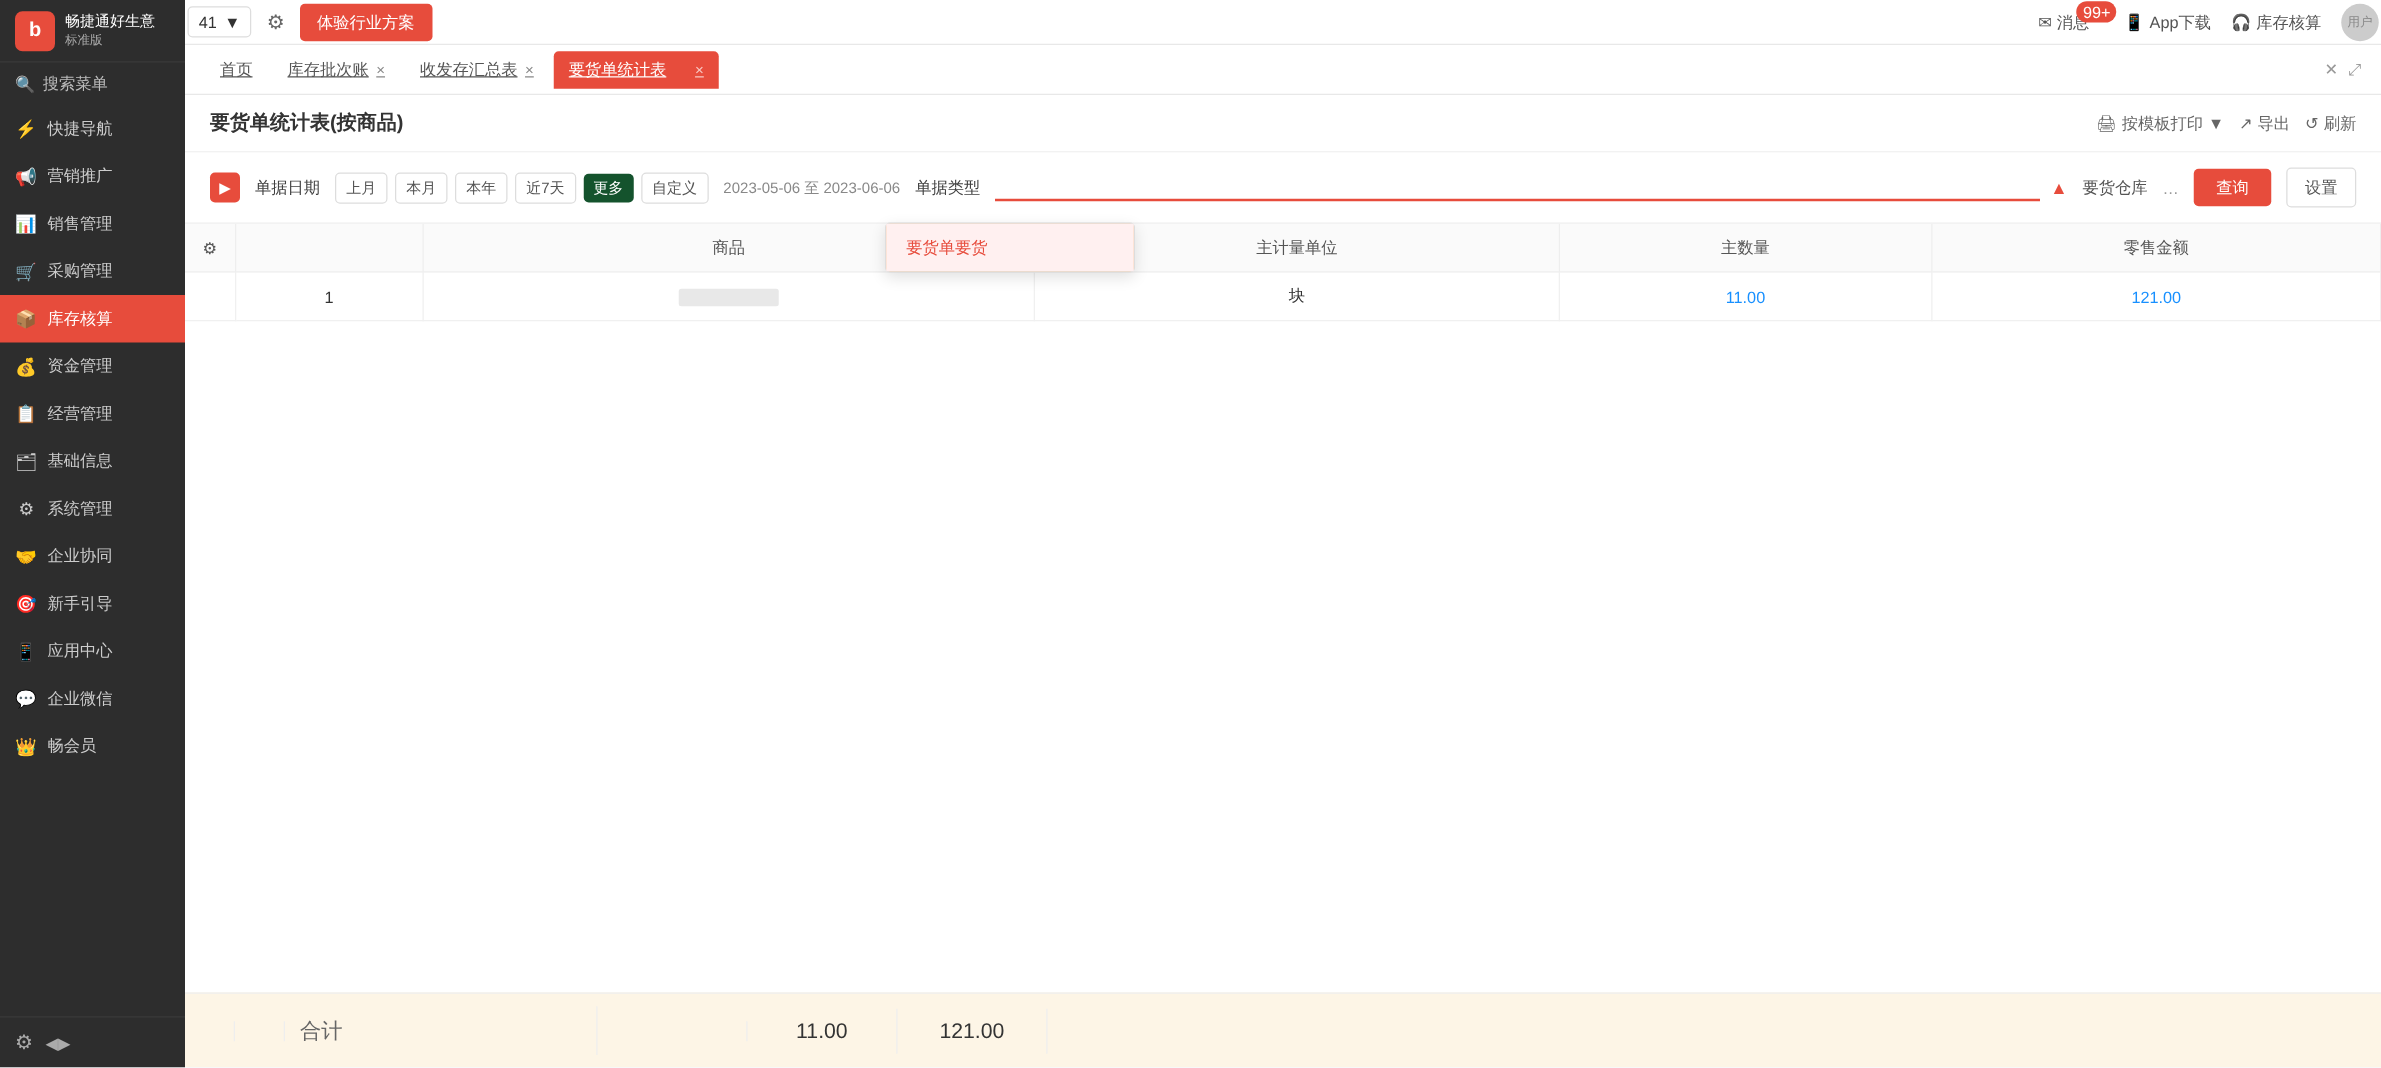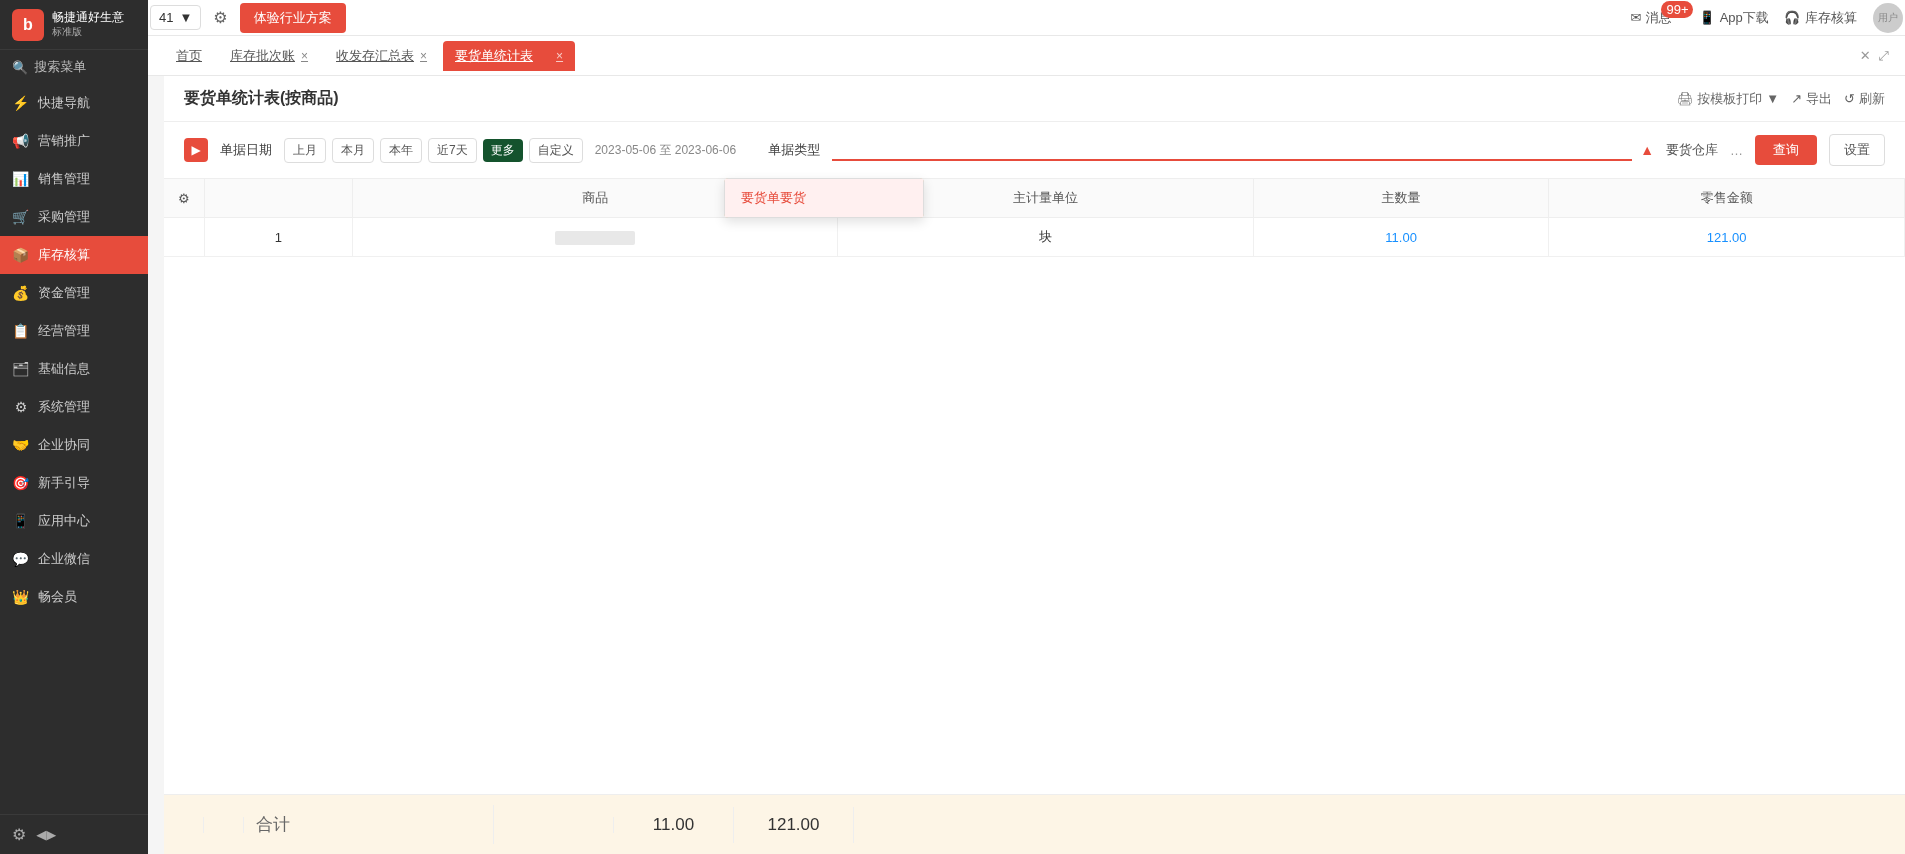--- a/index.html
+++ b/index.html
@@ -175,21 +175,20 @@
     .tabbar-spacer { flex: 1; }
     .tabbar-actions { display: flex; gap: 8px; align-items: center; color: #999; }
 
     
     .content {
       flex: 1;
       overflow: hidden;
       display: flex;
       flex-direction: column;
       background: #f5f5f5;
-      padding-left: 16px;
     }
 
     
     .page-header {
       background: #fff;
       padding: 12px 20px;
       display: flex;
       align-items: center;
       justify-content: space-between;
       border-bottom: 1px solid #eee;
@@ -546,21 +545,21 @@
         <button class="filter-date-btn">上月</button>
         <button class="filter-date-btn">本月</button>
         <button class="filter-date-btn">本年</button>
         <button class="filter-date-btn">近7天</button>
         <button class="filter-date-more">更多</button>
         <button class="filter-date-custom">自定义</button>
       </div>
 
       <div class="filter-date-range">2023-05-06 至 2023-06-06</div>
 
-      <span class="filter-label" style="margin-left:20px;">单据类型</span>
+      <span class="filter-label" style="">单据类型</span>
 
       <div class="filter-type-group">
         <input class="filter-type-input" type="text" value="" style="">
         <span class="filter-type-arrow">▲</span>
       </div>
 
       <span class="filter-warehouse-label">要货仓库</span>
       <span class="filter-warehouse-dots">…</span>
 
       <button class="filter-query-btn">查询</button>

